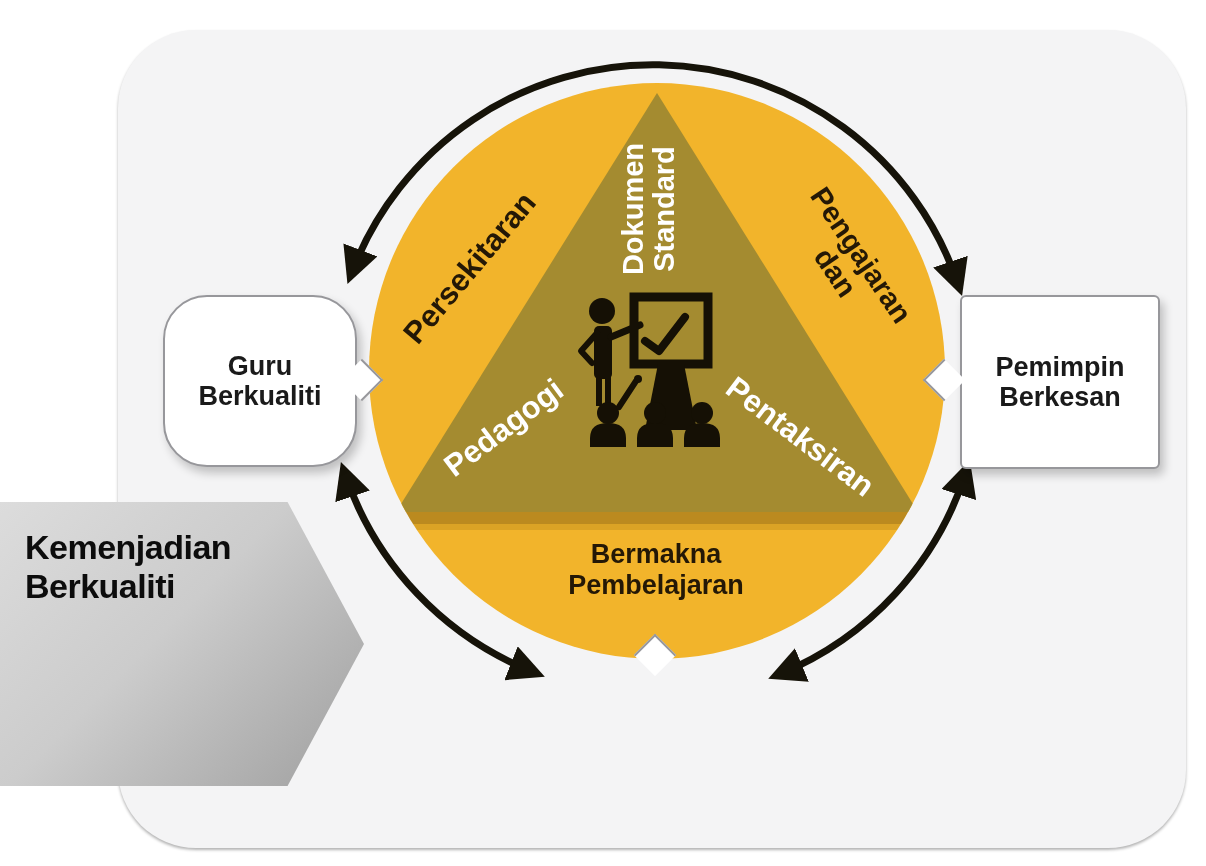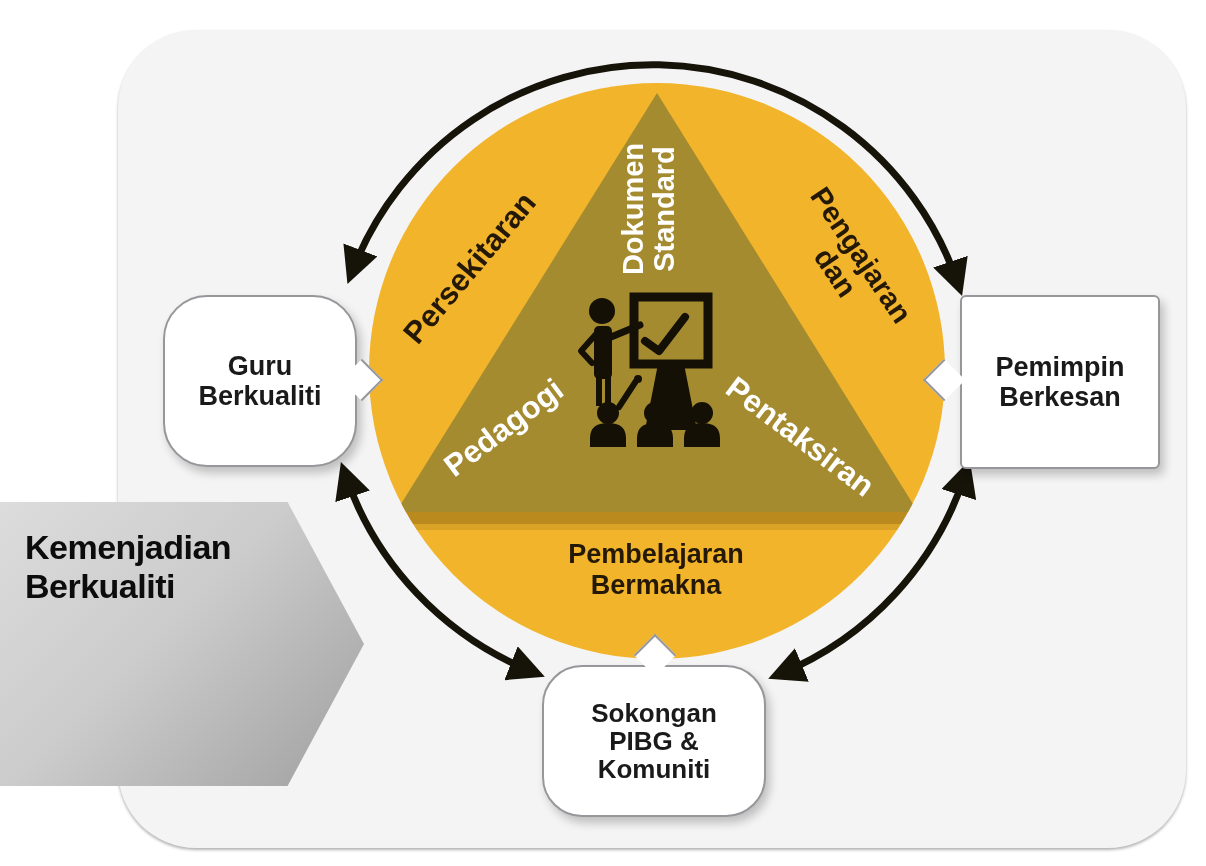--- a/index.html
+++ b/index.html
@@ -118,41 +118,36 @@
     <span class="bubble-line">Berkualiti</span>
   </div>
   <div class="tail tail-right"></div>
 
   <div class="bubble bubble-pemimpin">
     <span class="bubble-line">Pemimpin</span>
     <span class="bubble-line">Berkesan</span>
   </div>
   <div class="tail tail-left"></div>
 
-  <div class="bubble bubble-sokongan">
-    <span class="bubble-line">Sokongan</span>
-    <span class="bubble-line">PIBG &amp;</span>
-    <span class="bubble-line">Komuniti</span>
-  </div>
   <div class="tail tail-up"></div>
 
   <div class="lbl lbl-dark lbl-persekitaran">Persekitaran</div>
 
   <div class="lbl lbl-dark lbl-pengajaran">
     <span class="line">Pengajaran</span>
     <span class="line">dan</span>
   </div>
 
   <div class="lbl lbl-white lbl-dokumen">
     <span class="line">Dokumen</span>
     <span class="line">Standard</span>
   </div>
 
   <div class="lbl lbl-white lbl-pedagogi">Pedagogi</div>
 
   <div class="lbl lbl-white lbl-pentaksiran">Pentaksiran</div>
 
   <div class="lbl lbl-dark lbl-pembelajaran">
+    <span class="line">Bermakna</span>
     <span class="line">Pembelajaran</span>
-    <span class="line">Bermakna</span>
   </div>
 
 </div>
 
 </body></html>

